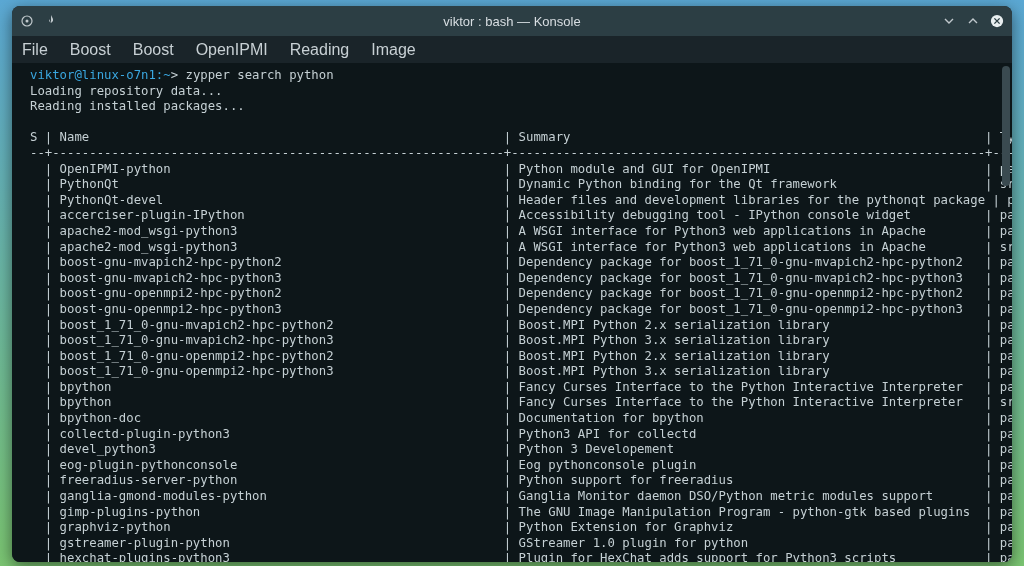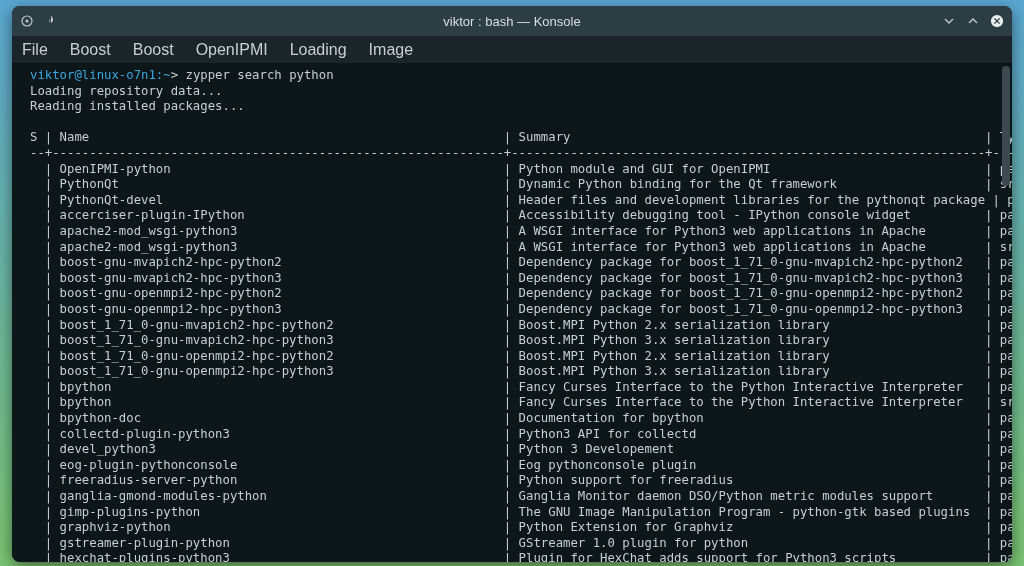--- a/index.html
+++ b/index.html
@@ -142,21 +142,21 @@
           </svg>
       </span>
     </div>
   </div>
 
   <div class="menubar">
     <span class="menu-item">File</span>
     <span class="menu-item">Boost</span>
     <span class="menu-item">Boost</span>
     <span class="menu-item">OpenIPMI</span>
-    <span class="menu-item">Loading</span>
+    <span class="menu-item">Reading</span>
     <span class="menu-item">Image</span>
   </div>
 
   <div class="terminal" id="terminal"><span class="prompt-user">viktor@linux-o7n1:</span><span class="prompt-path">~</span>&gt; <span class="cmd">zypper search python</span>
 Loading repository data...
 Reading installed packages...
 
 S | Name                                                        | Summary                                                        | Type
 --+-------------------------------------------------------------+----------------------------------------------------------------+-----------
   | OpenIPMI-python                                             | Python module and GUI for OpenIPMI                             | package

